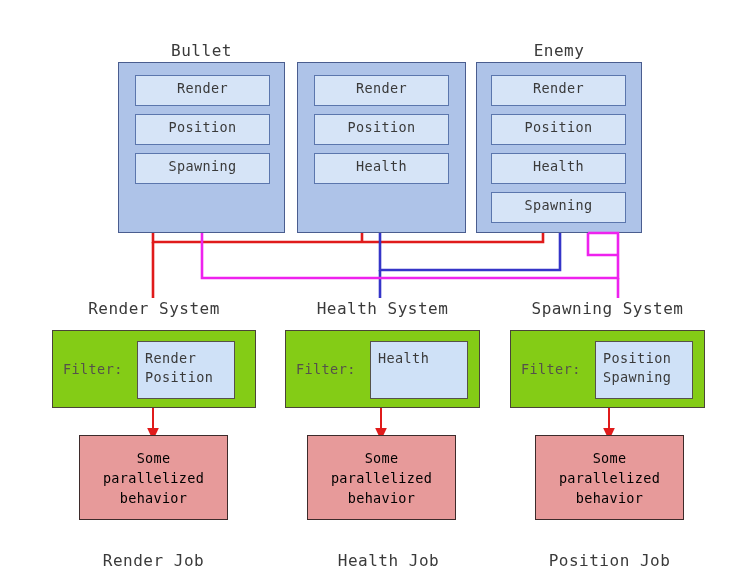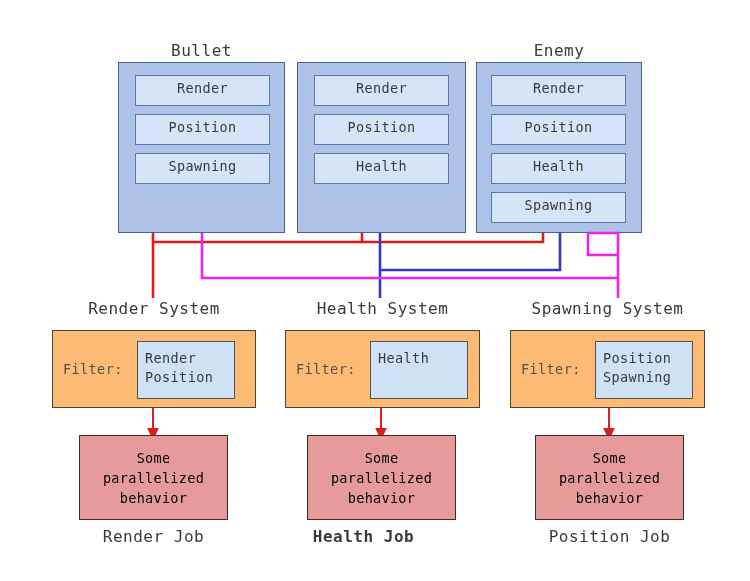--- a/index.html
+++ b/index.html
@@ -28,21 +28,21 @@
     box-sizing:border-box;font-size:13.5px;line-height:24px;
     text-align:center;color:#3a3a3a;letter-spacing:.4px;
   }
 
   
   .system-title{
     font-size:16px;line-height:18px;text-align:center;color:#3a3a3a;
     letter-spacing:.5px;
   }
   .system-box{
-    background:#fdba74;border:1.5px solid #4a4438;box-sizing:border-box;
+    background:#84cc16;border:1.5px solid #4a4438;box-sizing:border-box;
   }
   .filter-label{
     position:absolute;font-size:13.5px;line-height:16px;color:#55524a;
     letter-spacing:.4px;
   }
   .filter-box{
     position:absolute;background:#cfe1f7;border:1.5px solid #55524a;
     box-sizing:border-box;font-size:13.5px;line-height:19px;
     color:#3a3a3a;letter-spacing:.4px;padding:7px 0 0 7px;
   }
@@ -50,20 +50,21 @@
   
   .job-box{
     background:#e79a9a;border:1.5px solid #3d2b2b;box-sizing:border-box;
     font-size:13.5px;line-height:20px;text-align:center;color:#000000;
     display:flex;align-items:center;justify-content:center;
     letter-spacing:.3px;
   }
   .job-title{
     font-size:16px;line-height:18px;text-align:center;color:#3a3a3a;
     letter-spacing:.5px;
+    margin-top:24px;
   }
   svg.wires{position:absolute;left:0;top:0;width:750px;height:581px;
            pointer-events:none;}
 </style>
 </head>
 <body>
 
 <div id="stage">
 
 
@@ -143,21 +144,21 @@
       <div>Health</div>
     </div>
   </div>
   <div class="abs job-box" style="left:307px;top:435px;width:149px;height:85px;">
     <div>
       <div>Some</div>
       <div>parallelized</div>
       <div>behavior</div>
     </div>
   </div>
-  <div class="abs job-title" style="left:272px;top:528px;width:183px;font-weight:bold;">Health Job</div>
+  <div class="abs job-title" style="left:297px;top:528px;width:183px;">Health Job</div>
 
   <div class="abs system-title" style="left:510px;top:300px;width:195px;">Spawning System</div>
   <div class="abs system-box" style="left:510px;top:330px;width:195px;height:78px;">
     <div class="filter-label" style="left:10px;top:30px;">Filter:</div>
     <div class="filter-box" style="left:84px;top:10px;width:98px;height:58px;">
       <div>Position</div>
       <div>Spawning</div>
     </div>
   </div>
   <div class="abs job-box" style="left:535px;top:435px;width:149px;height:85px;">

